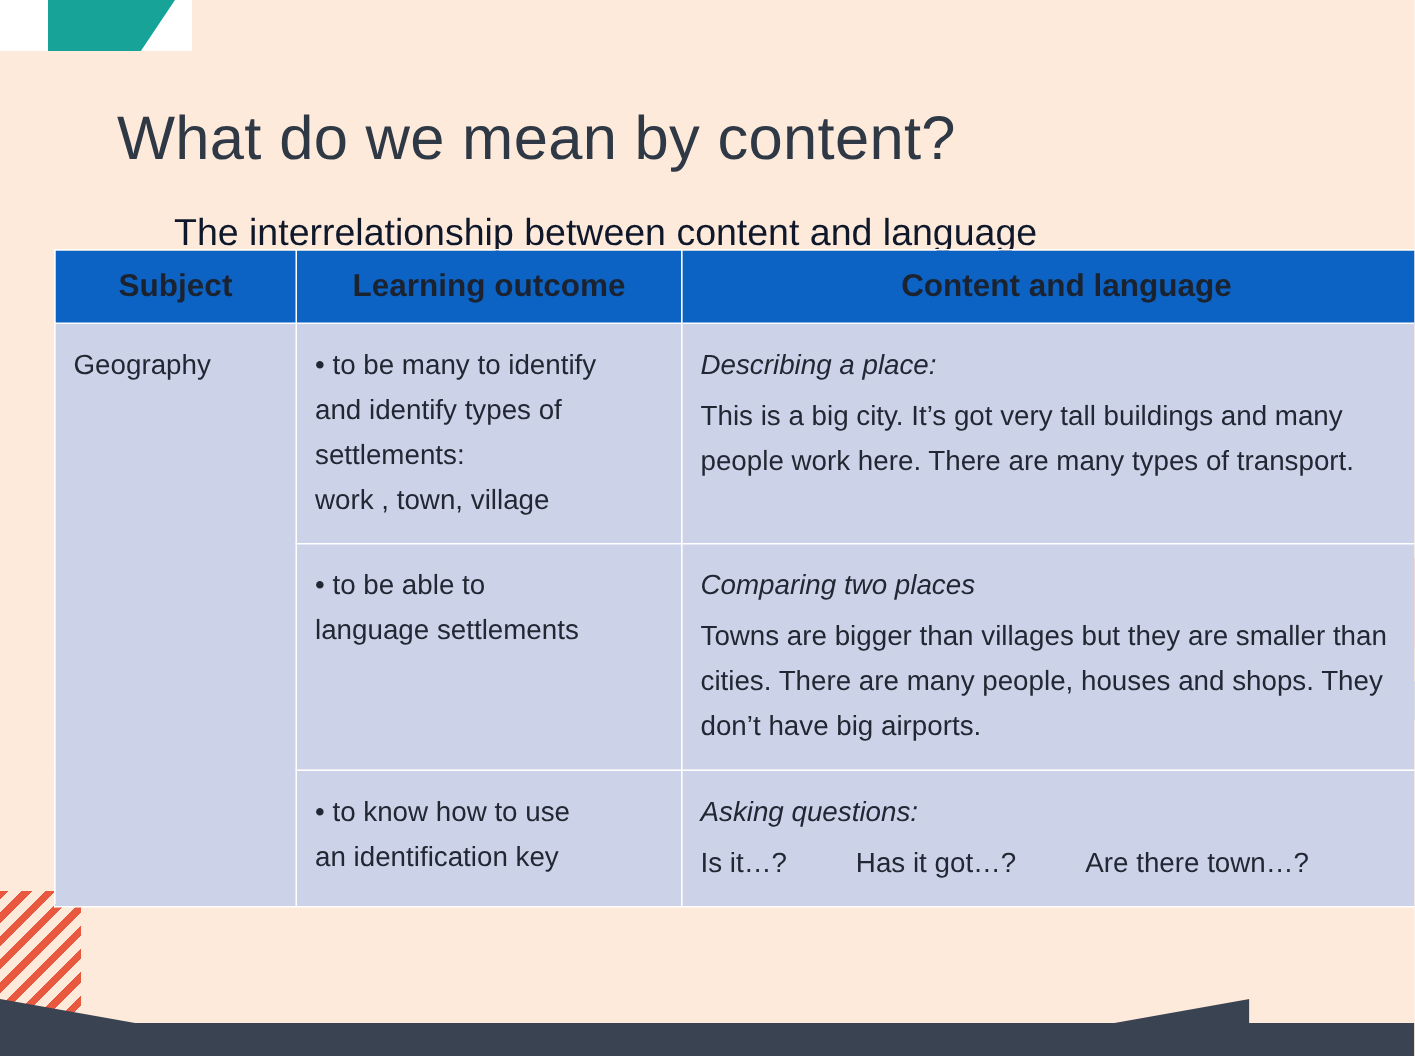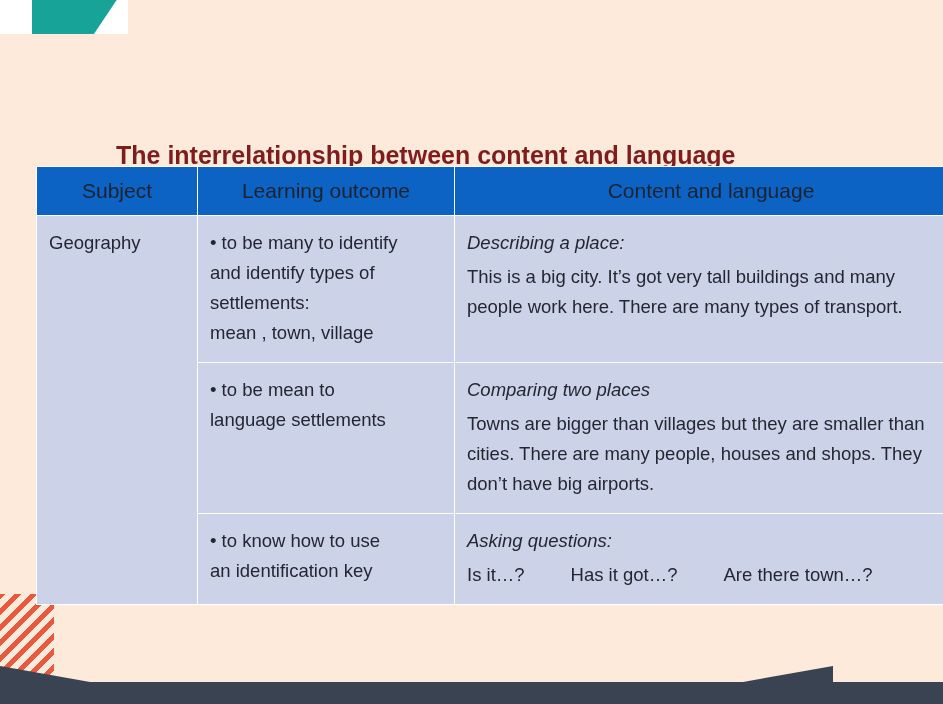--- a/index.html
+++ b/index.html
@@ -109,22 +109,22 @@
     font-weight: normal;
     letter-spacing: 0.2px;
     white-space: nowrap;
     z-index: 6;
   }
   .subtitle {
     position: absolute;
     top: 120px;
     left: 116px;
     font-size: 25px;
-    color: #7f1d1d;
-    font-weight: bold;
+    color: #0f172a;
+    font-weight: normal;
     white-space: nowrap;
     z-index: 6;
   }
 
   
   .table-wrap {
     position: absolute;
     top: 166px;
     left: 36px;
     width: 894px;
@@ -132,21 +132,21 @@
   }
   table.content-table {
     border-collapse: collapse;
     width: 894px;
     table-layout: fixed;
   }
   table.content-table th {
     background: #0d63c4;
     color: #1b2330;
     font-size: 21px;
-    font-weight: normal;
+    font-weight: bold;
     text-align: center;
     padding: 12px 6px;
     border: 1px solid #ffffff;
     height: 24px;
     margin-top: 16px;
   }
   table.content-table td {
     background: #ccd3e8;
     color: #222833;
     font-size: 18.5px;
@@ -186,50 +186,51 @@
   <div class="deco-teal"></div>
   <div class="deco-left-stripes"></div>
   <div class="deco-right-red"></div>
   <div class="deco-right-yellow"></div>
   <div class="deco-right-blue"></div>
   <div class="deco-bottom-white-right"></div>
   <div class="deco-bottom-notch-left"></div>
   <div class="deco-bottom-notch-right"></div>
   <div class="deco-bottom-bar"></div>
 
+  <h1 class="title">What do we mean by content?</h1>
   <h2 class="subtitle">The interrelationship between content and language</h2>
 
   <div class="table-wrap">
     <table class="content-table">
       <thead>
         <tr>
           <th class="col-subject">Subject</th>
           <th class="col-outcome">Learning outcome</th>
           <th class="col-content">Content and language</th>
         </tr>
       </thead>
       <tbody>
 
         <tr>
           <td class="col-subject" rowspan="3">Geography</td>
           <td class="col-outcome">
             <span class="outcome-line">• to be many to identify</span>
             <span class="outcome-line">and identify types of</span>
             <span class="outcome-line">settlements:</span>
-            <span class="outcome-line">mean , town, village</span>
+            <span class="outcome-line">work , town, village</span>
           </td>
           <td class="col-content">
             <span class="cell-lead">Describing a place:</span>
             <span class="cell-body">This is a big city. It’s got very tall buildings and many people work here. There are many types of transport.</span>
           </td>
         </tr>
 
         <tr>
           <td class="col-outcome">
-            <span class="outcome-line">• to be mean to</span>
+            <span class="outcome-line">• to be able to</span>
             <span class="outcome-line">language settlements</span>
           </td>
           <td class="col-content">
             <span class="cell-lead">Comparing two places</span>
             <span class="cell-body">Towns are bigger than villages but they are smaller than cities. There are many people, houses and shops. They don’t have big airports.</span>
           </td>
         </tr>
 
         <tr>
           <td class="col-outcome">

